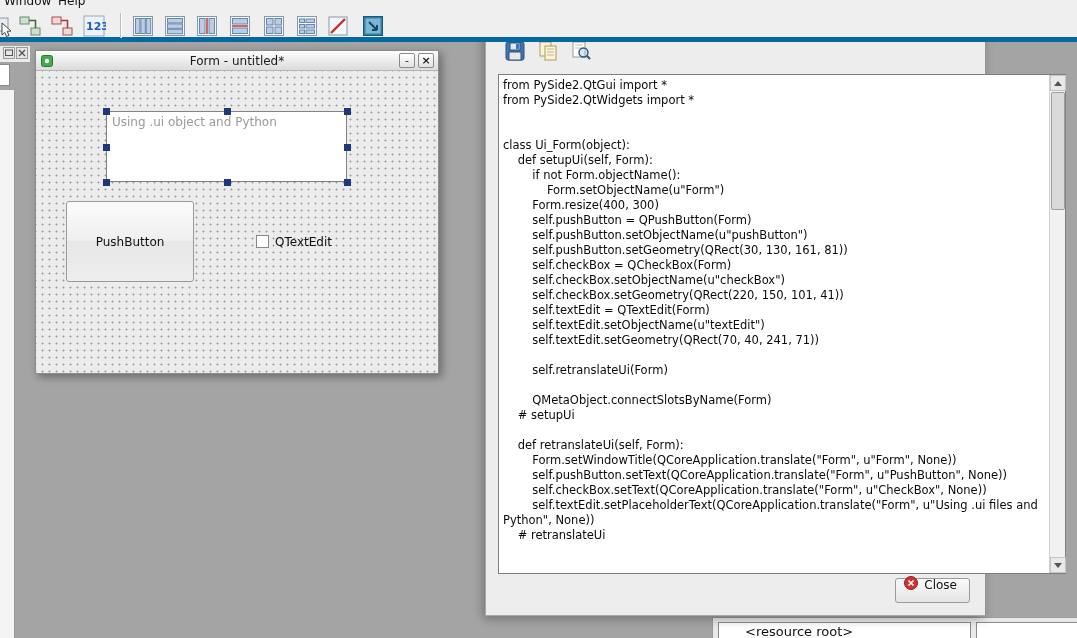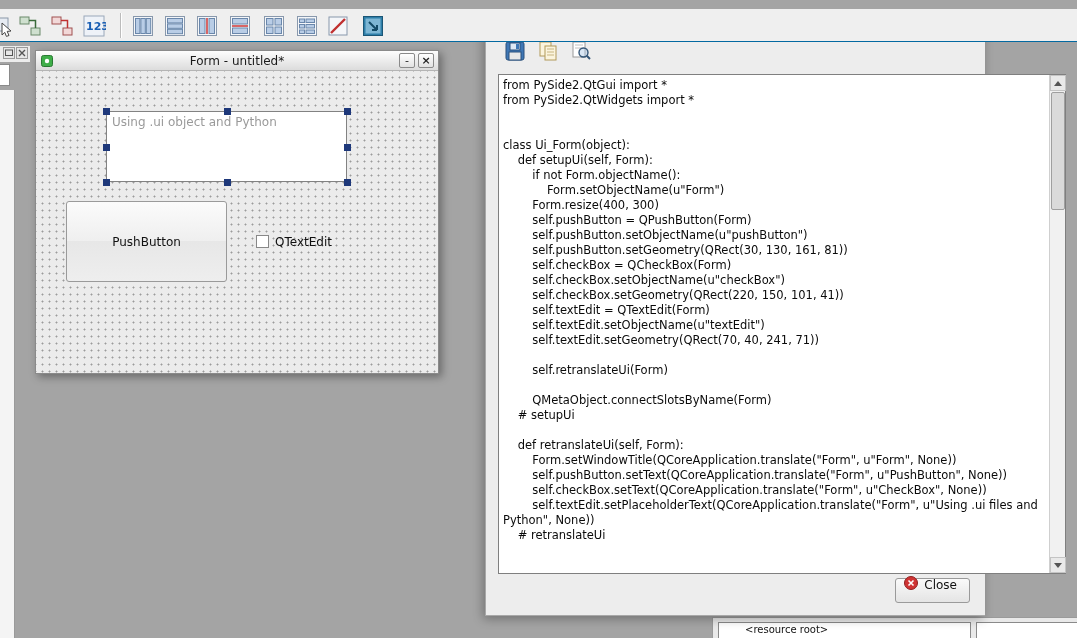--- a/index.html
+++ b/index.html
@@ -6,21 +6,21 @@
   html,body { width:1077px; height:638px; overflow:hidden; }
   body { font-family:"DejaVu Sans", sans-serif; font-size:12px; color:#111; background:#a4a4a4; position:relative; }
   .screen { position:absolute; inset:0; }
 
   
   .menubar { position:absolute; left:0; top:0; width:100%; height:9px; background:#efefef; overflow:hidden; z-index:10; }
   .menu-item { position:absolute; top:-6px; font-size:12px; color:#111; }
   .mi-window { left:4px; } .mi-help { left:58px; }
 
   
-  .toolbar { position:absolute; left:0; top:9px; width:100%; height:33px; background:#efefef; border-bottom:1px solid #0369a1; z-index:9; }
+  .toolbar { position:absolute; left:0; top:9px; width:100%; height:33px; background:#efefef; border-bottom:5px solid #0369a1; z-index:9; }
   .tb { position:absolute; top:4px; width:26px; height:26px; display:flex; align-items:center; justify-content:center; }
   .tb-sep { position:absolute; left:120px; top:4px; width:1px; height:25px; background:#bcbcbc; box-shadow:1px 0 0 #ffffff; }
 
   
   .mdi { position:absolute; left:0; top:42px; width:100%; height:596px; background:#a4a4a4; z-index:1; }
 
   
   .left-dock { position:absolute; left:0; top:46px; width:30px; height:592px; z-index:2; }
   .dock-header { position:absolute; left:0; top:0; width:30px; height:16px; background:#ececec; }
   .dock-btn { position:absolute; top:1px; width:12px; height:12px; border:1px solid #9a9a9a; background:#e6e6e6; display:flex; align-items:center; justify-content:center; }
@@ -37,21 +37,21 @@
   .fw-min { right:23px; } .fw-close { right:4px; font-weight:bold; }
   .form-canvas { position:absolute; left:0; top:20px; right:0; bottom:0;
     background-color:#ececec;
     background-image:radial-gradient(circle, #9b9b9b 0.9px, rgba(0,0,0,0) 1.1px);
     background-size:7px 7px; background-position:3px 3px; }
 
   .w-textedit { position:absolute; left:70px; top:40px; width:241px; height:71px; background:#ffffff; border:1px solid #828282; }
   .placeholder { position:absolute; left:5px; top:3px; color:#9a9a9a; font-size:12px; }
   .handle { position:absolute; width:7px; height:7px; background:#1e387a; }
 
-  .w-pushbutton { position:absolute; left:30px; top:130px; width:161px; height:81px; background:linear-gradient(#fbfbfb,#efefef 49%,#e7e7e7 50%,#eeeeee); border:1px solid #9a9a9a; border-radius:3px; display:flex; align-items:center; justify-content:center; font-size:12px; }
+  .w-pushbutton { position:absolute; left:30px; top:130px; width:128px; height:81px; background:linear-gradient(#fbfbfb,#efefef 49%,#e7e7e7 50%,#eeeeee); border:1px solid #9a9a9a; border-radius:3px; display:flex; align-items:center; justify-content:center; font-size:12px; }
   .w-checkbox { position:absolute; left:220px; top:150px; width:101px; height:41px; display:flex; align-items:center; gap:6px; }
   .cb-indicator { width:13px; height:13px; background:#ffffff; border:1px solid #888888; }
   .cb-label { font-size:12px; }
 
   
   .code-dialog { position:absolute; left:485px; top:18px; width:500px; height:598px; background:#ededed; border:1px solid #a8a8a8; border-right:none; box-shadow:-2px 3px 10px rgba(0,0,0,0.3); z-index:5; }
   .dlg-tb { position:absolute; top:19px; width:26px; height:26px; display:flex; align-items:center; justify-content:center; }
   .dt1 { left:16px; } .dt2 { left:49px; } .dt3 { left:82px; }
   .code-area { position:absolute; left:12px; top:55px; width:568px; height:500px; background:#ffffff; border:1px solid #7f7f7f; }
   .code-pre { position:absolute; left:4px; top:3px; right:20px; bottom:3px; font-family:"DejaVu Sans", sans-serif; font-size:11.5px; line-height:15px; white-space:pre-wrap; color:#0a0a0a; overflow:hidden; }
@@ -61,27 +61,31 @@
   .tri-up { width:0; height:0; border-left:4px solid transparent; border-right:4px solid transparent; border-bottom:5px solid #555; }
   .tri-down { width:0; height:0; border-left:4px solid transparent; border-right:4px solid transparent; border-top:5px solid #555; }
   .scroll-thumb { position:absolute; left:1px; top:17px; width:14px; height:118px; background:#dadada; border:1px solid #9f9f9f; border-radius:2px; }
   .close-btn { position:absolute; right:15px; bottom:12px; height:25px; padding:0 12px 12px 8px; display:flex; align-items:center; gap:6px; background:linear-gradient(#fafafa,#e4e4e4); border:1px solid #9a9a9a; border-radius:3px; font-size:12px; }
 
   
   .resource-panel { position:absolute; left:712px; top:617px; width:365px; height:21px; background:#e9e9e9; border-left:1px solid #9a9a9a; border-top:1px solid #9a9a9a; z-index:4; }
   .res-box { position:absolute; top:4px; height:22px; background:#ffffff; border:1px solid #8a8a8a; }
   .res-box1 { left:5px; width:253px; }
   .res-box2 { left:263px; width:112px; }
-  .res-label { display:block; padding:1px 0 0 26px; font-size:10px; color:#111; }
+  .res-label { display:block; padding:1px 0 0 26px; font-size:13px; color:#111; }
 </style>
 </head>
 <body>
 
 <div class="screen">
 
+  <div class="menubar">
+    <span class="menu-item mi-window">Window</span>
+    <span class="menu-item mi-help">Help</span>
+  </div>
 
   <div class="toolbar">
     <span class="tb" style="left:-10px">
       <svg viewBox="0 0 24 24" width="24" height="24">
           <rect x="4" y="4" width="13" height="13" fill="#e6ebf2" stroke="#8a97a8"></rect>
           <path d="M11 9 L20 17 L16.2 17.4 L18 21.5 L15.4 22.4 L13.8 18.4 L11 21 Z" fill="#ffffff" stroke="#444"></path>
         </svg>
     </span>
     <span class="tb" style="left:17px">
       <svg viewBox="0 0 24 24" width="24" height="24">

